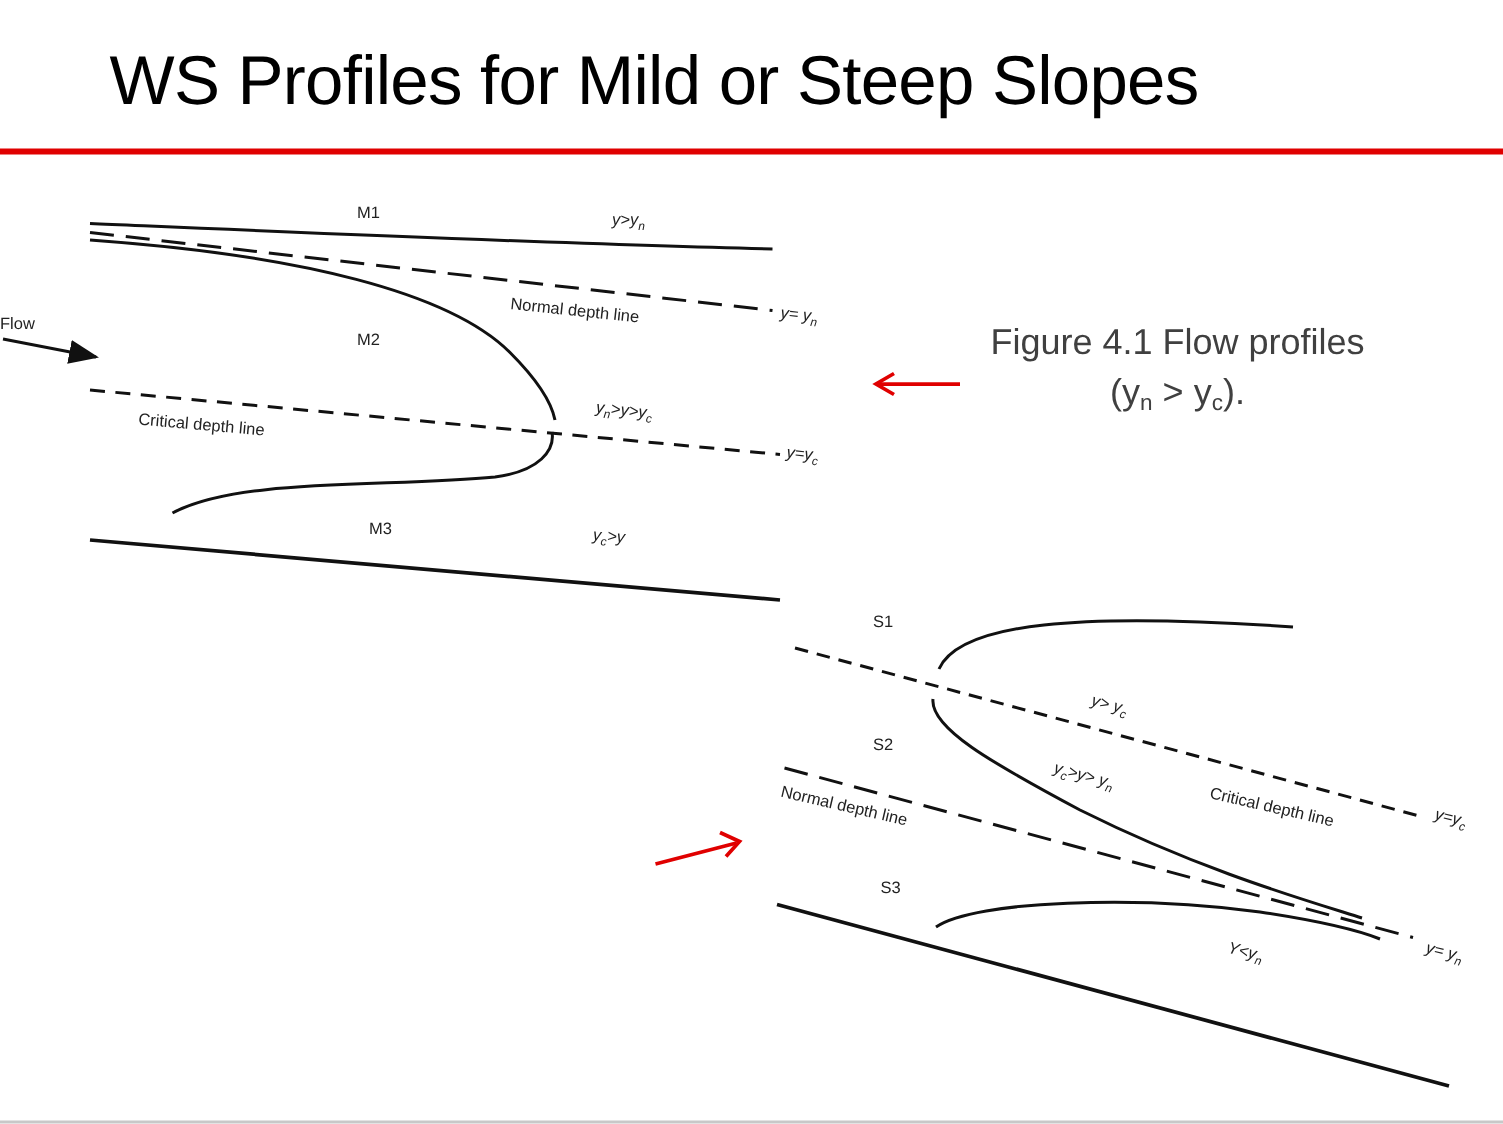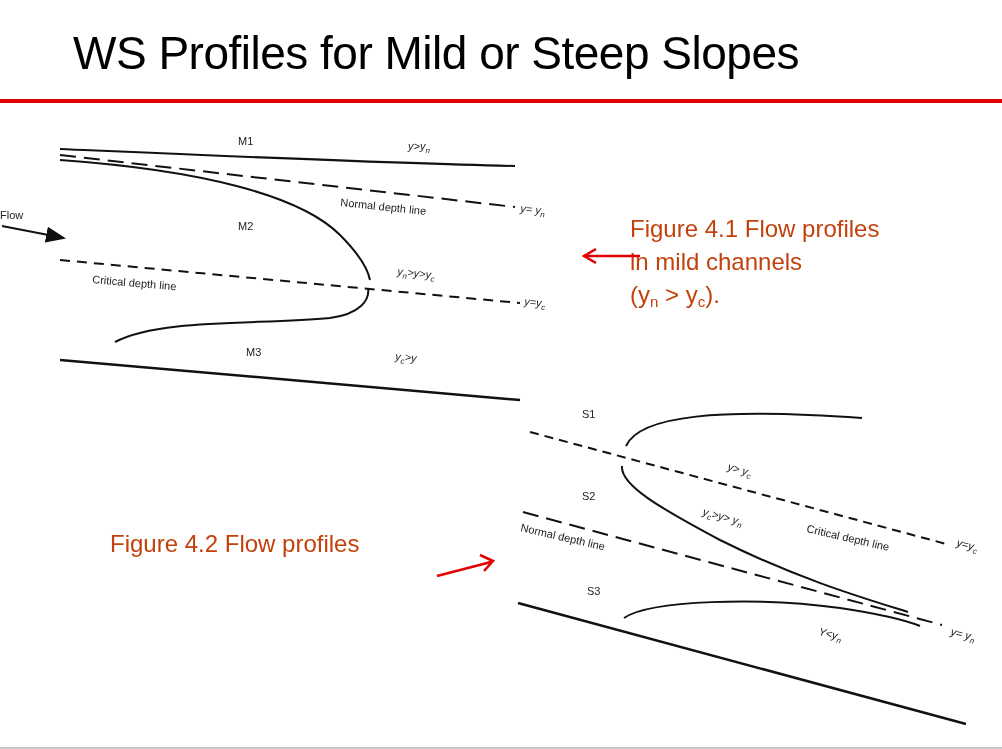--- a/index.html
+++ b/index.html
@@ -3,21 +3,21 @@
 <meta charset="utf-8">
 <style>
   html, body { margin: 0; padding: 0; background: #ffffff; }
   body { width: 1002px; height: 749px; position: relative; overflow: hidden; font-family: "Liberation Sans", sans-serif; }
   .title { position: absolute; left: 0; top: 26px; width: 872px; text-align: center; font-family: "Liberation Sans", sans-serif; font-size: 46px; color: #000; letter-spacing: -0.5px; }
   .title-rule { position: absolute; left: 0; top: 99px; width: 1002px; height: 4px; background: #e00000; }
   .bottom-rule { position: absolute; left: 0; top: 747px; width: 1002px; height: 2px; background: #c8c8c8; }
   svg.diagram { position: absolute; left: 0; top: 0; }
   .lbl { font-family: "Liberation Sans", sans-serif; font-size: 11px; fill: #222; }
   .lbl-it { font-family: "Liberation Sans", sans-serif; font-size: 11px; font-style: italic; fill: #222; }
-  .caption { position: absolute; font-family: "Liberation Sans", sans-serif; font-size: 24px; line-height: 33px; color: #c2410c; }
+  .caption { position: absolute; text-align: center; font-family: "Liberation Sans", sans-serif; font-size: 24px; line-height: 33px; color: #404040; }
   .caption sub { font-size: 15px; vertical-align: -4px; }
 </style>
 </head>
 <body>
 
 <div class="title">WS Profiles for Mild or Steep Slopes</div>
 <div class="title-rule"></div>
 
 <svg class="diagram" width="1002" height="749" viewBox="0 0 1002 749">
   <defs>
@@ -89,21 +89,19 @@
   </g>
 
   <g>
     <line x1="437" y1="576" x2="491" y2="562" stroke="#e00000" stroke-width="2.5"></line>
     <path d="M480,555 L493,561 L484,571" stroke="#e00000" stroke-width="2.5" fill="none"></path>
   </g>
 </svg>
 
 <div class="caption" style="left:630px; top:212px; width:310px;">
   <div>Figure 4.1 Flow profiles</div>
-  <div>in mild channels</div>
   <div><span>(y</span><sub>n</sub><span> &gt; y</span><sub>c</sub><span>).</span></div>
 </div>
 
 <div class="caption" style="left:110px; top:527px; width:310px;">
-  <div>Figure 4.2 Flow profiles</div>
 </div>
 
 <div class="bottom-rule"></div>
 
 </body></html>

